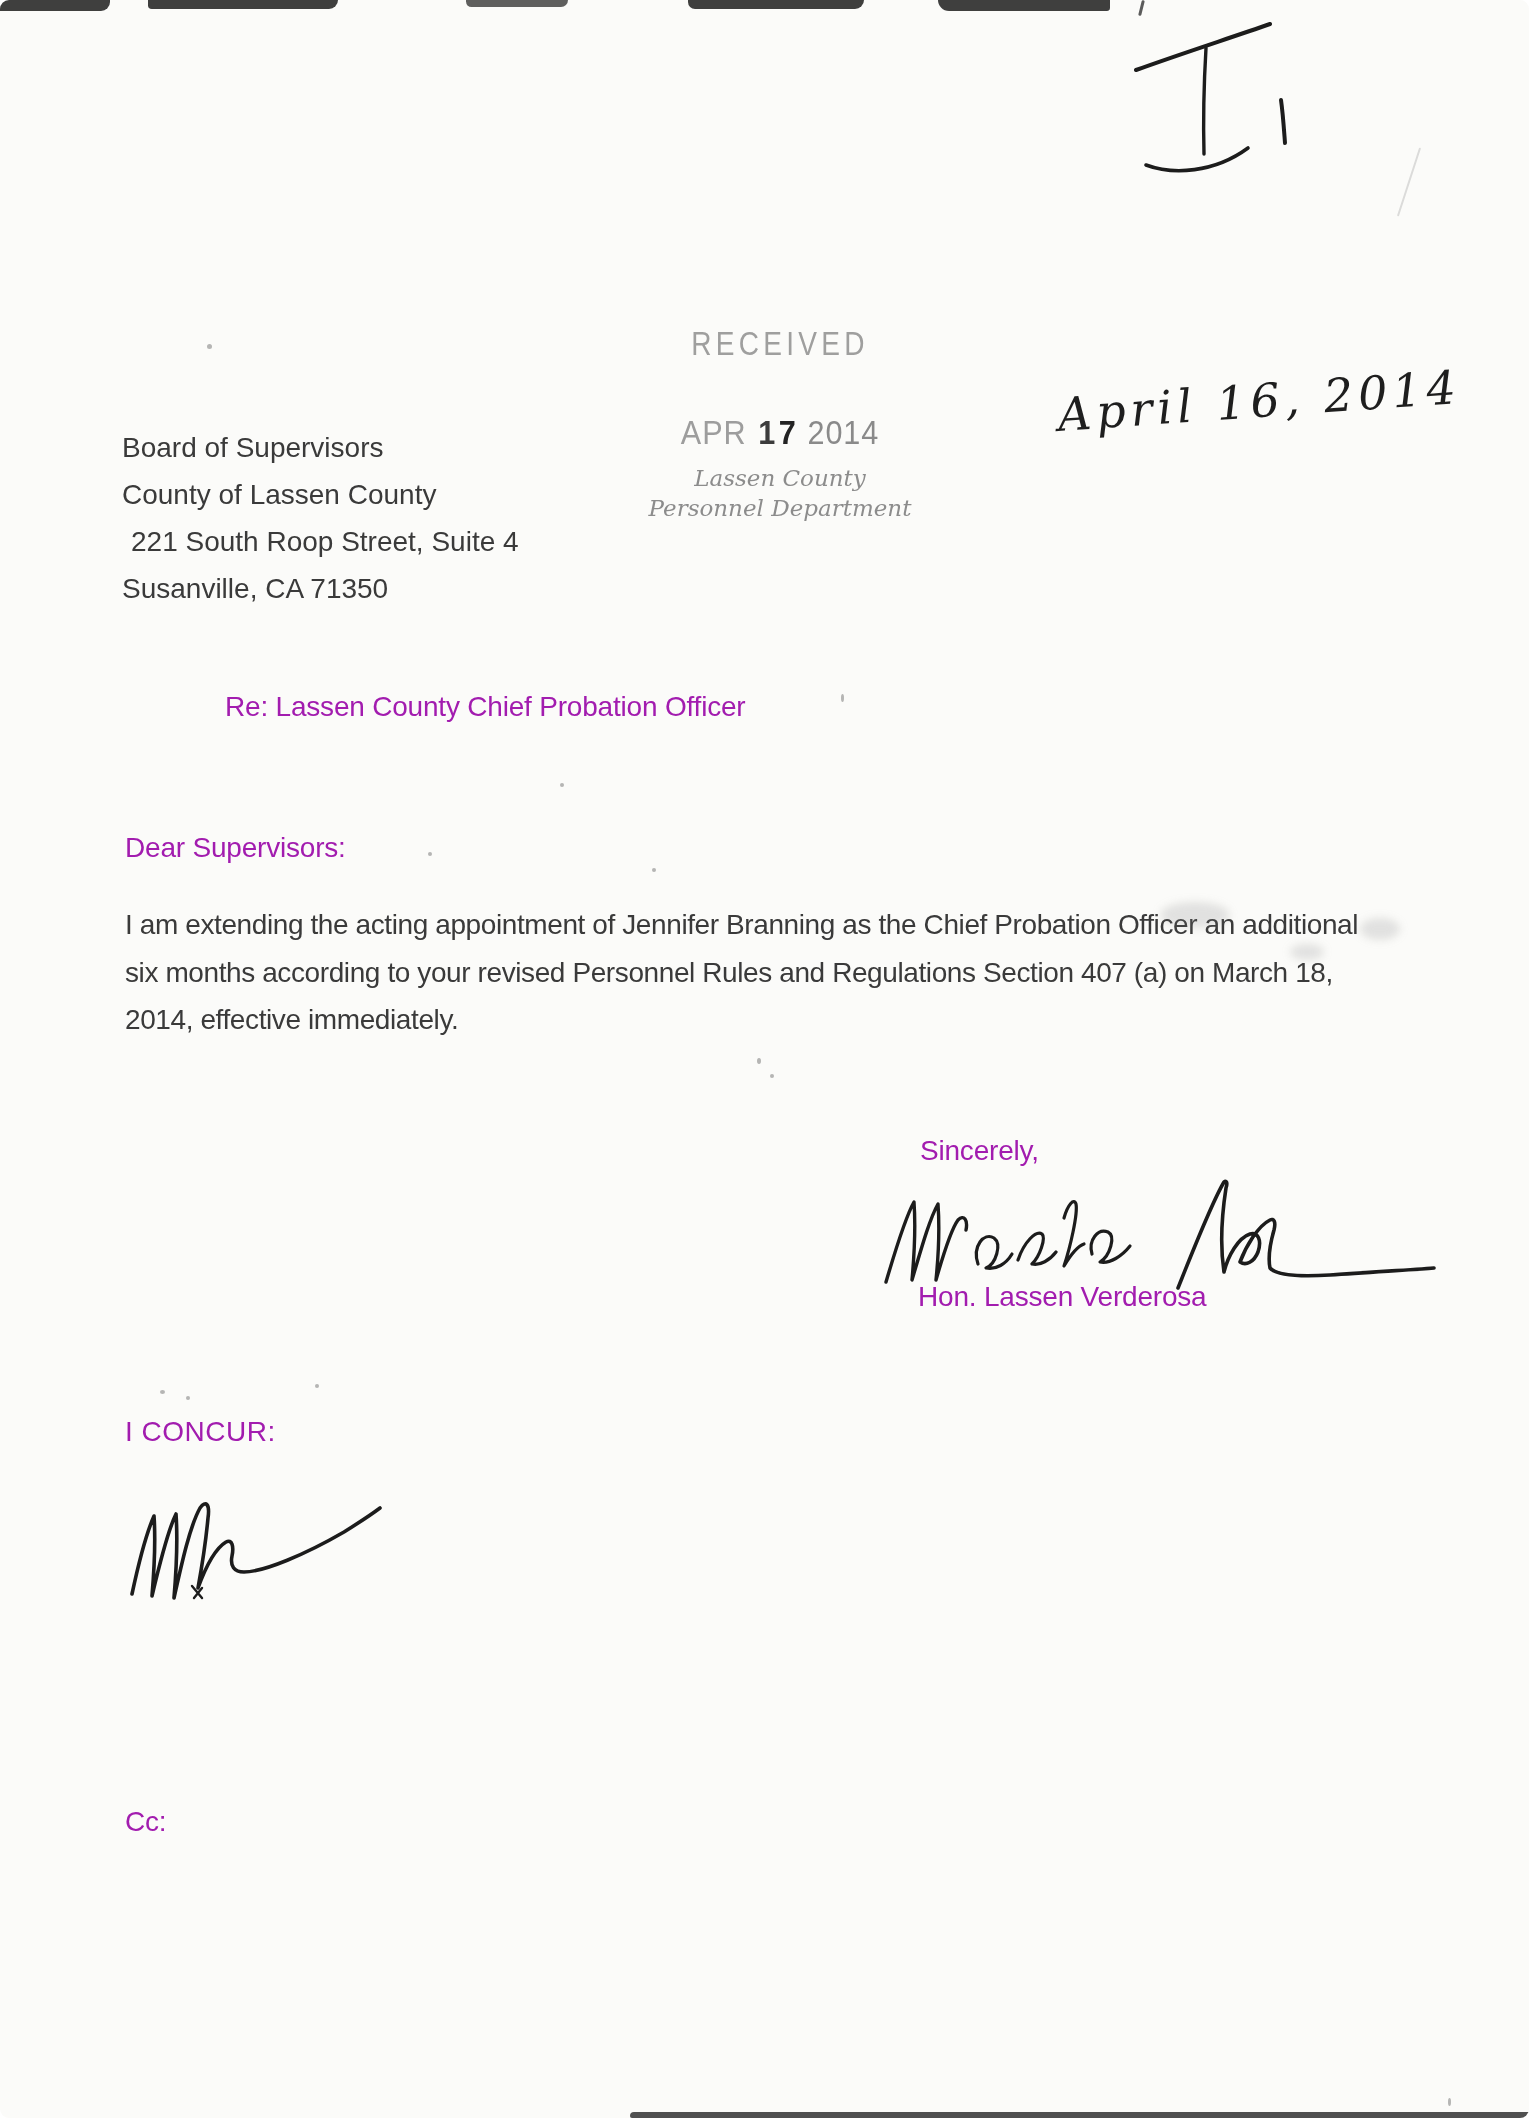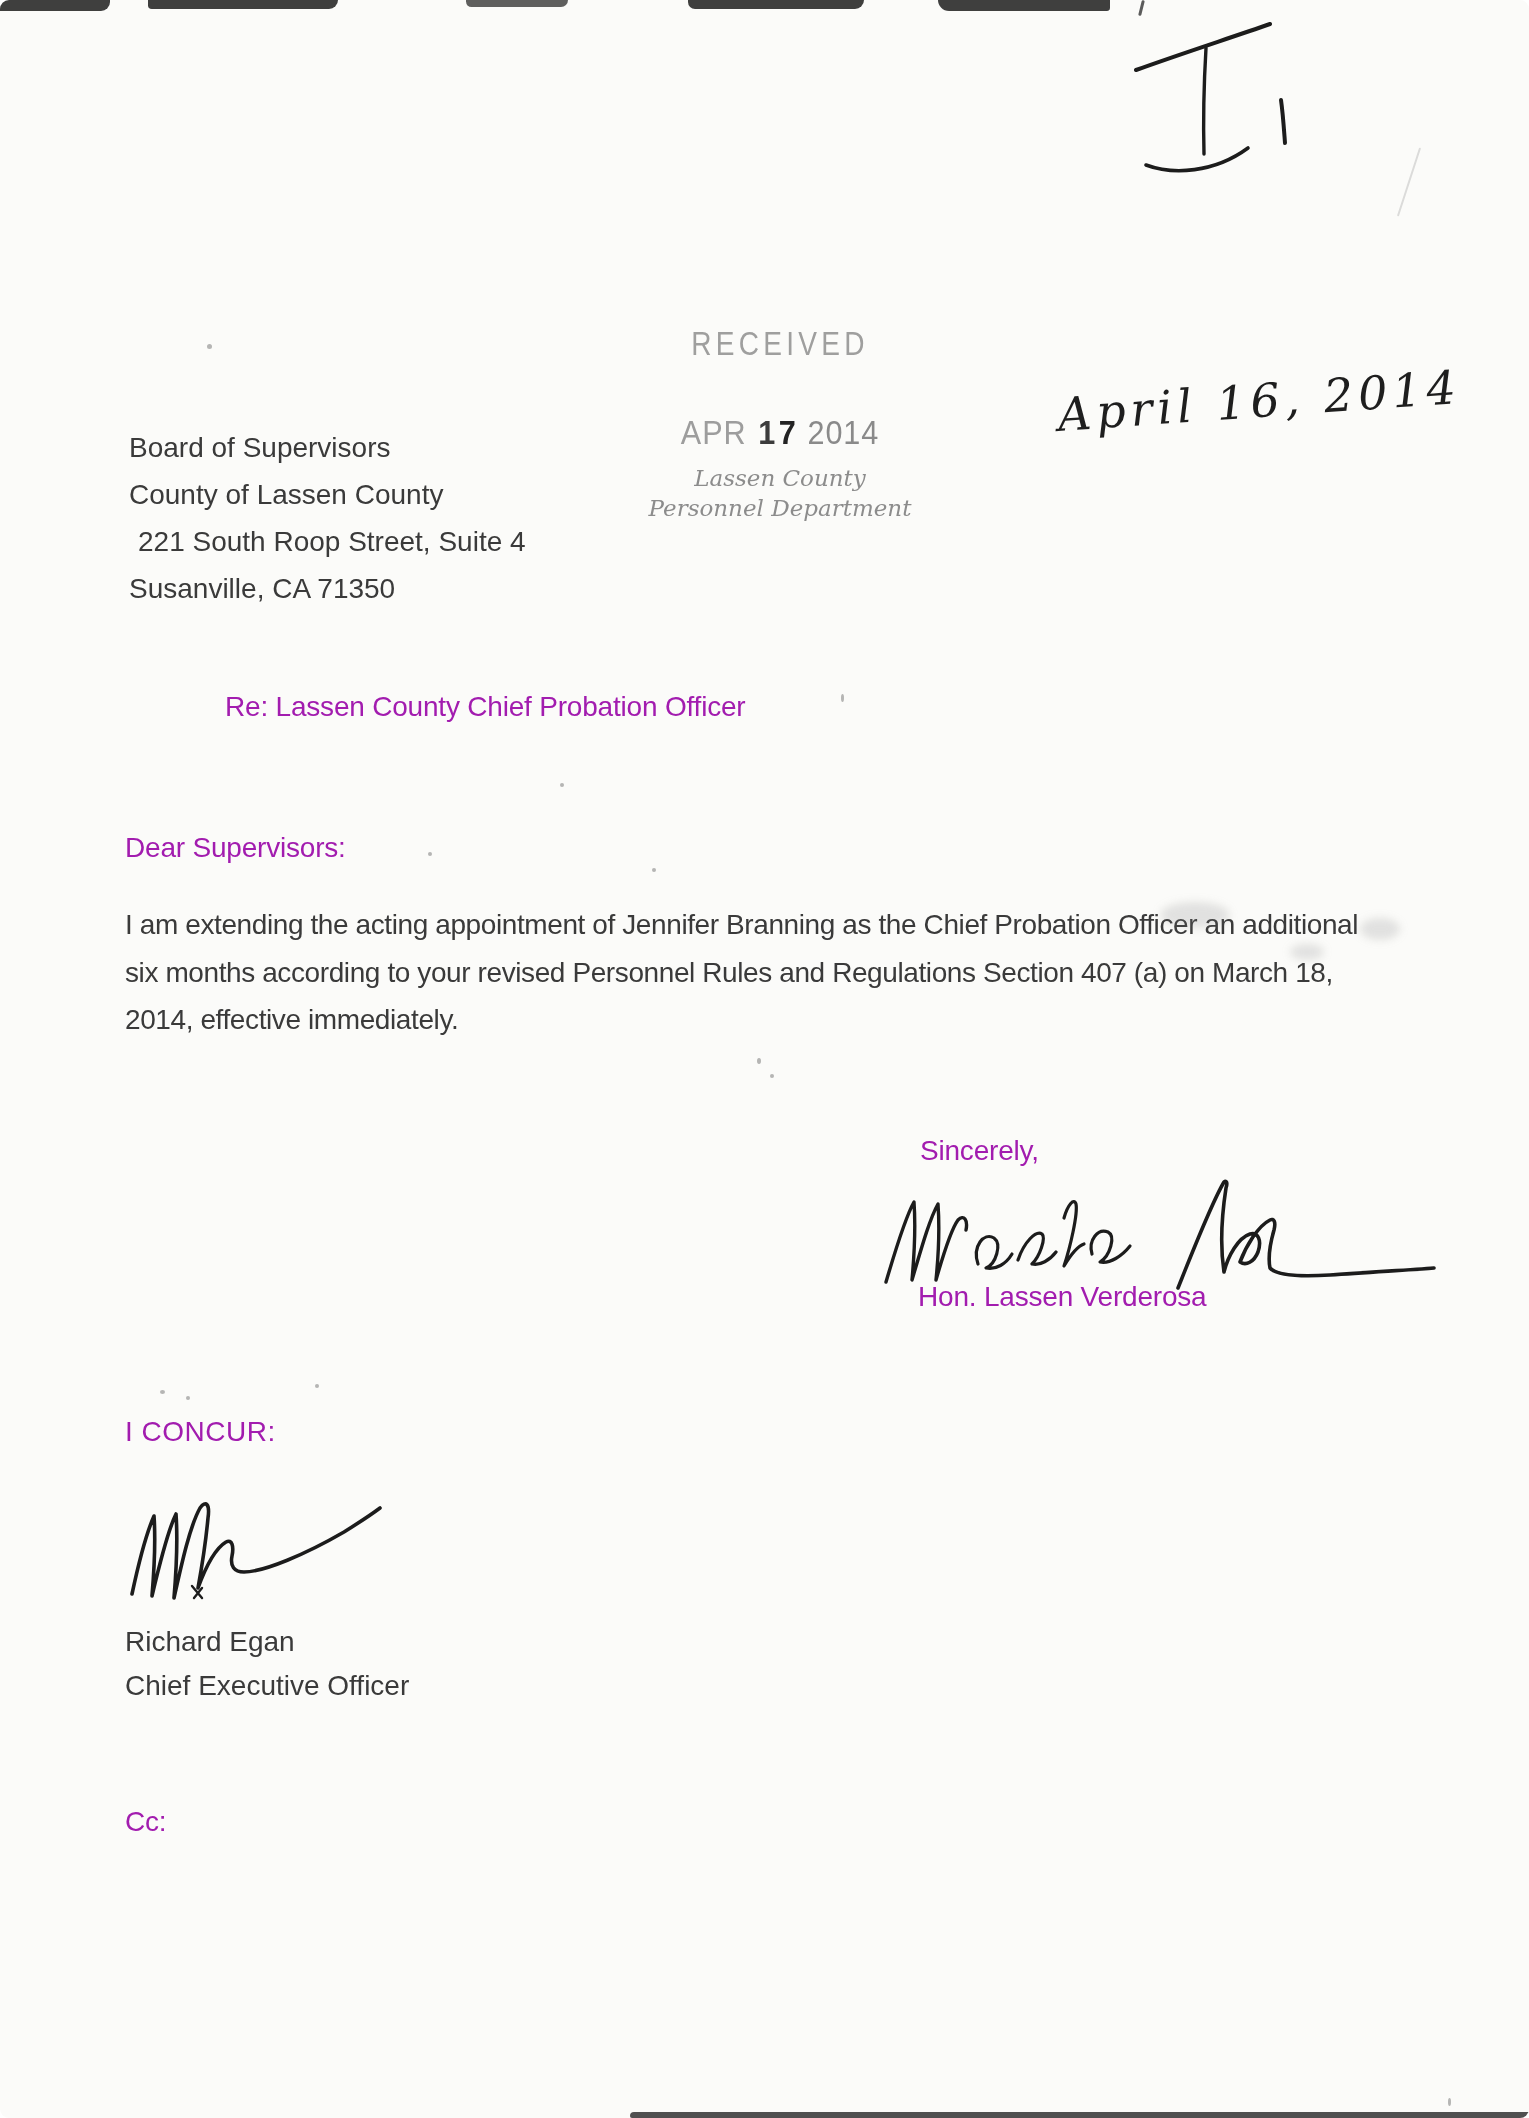--- a/index.html
+++ b/index.html
@@ -7,21 +7,21 @@
     position:relative;
     width:1529px;height:2118px;
     background:#fbfbf9;
     overflow:hidden;
     font-family:"Liberation Sans", sans-serif;
     color:#3a3a3a;
     border-radius:9px;
   }
   
   .typed{position:absolute;white-space:nowrap;font-size:28px;letter-spacing:-0.2px;color:#a21caf;}
-  .recipient{position:absolute;left:129px;top:424px;line-height:47px;font-size:28px;}
+  .recipient{position:absolute;left:122px;top:424px;line-height:47px;font-size:28px;}
   .recipient .line{white-space:nowrap;}
   .recipient .line:nth-child(3){padding-left:9px;}
   .subject{left:225px;top:691px;}
   .salutation{left:125px;top:832px;}
   .body-par{position:absolute;left:125px;top:901px;line-height:47.5px;font-size:28px;letter-spacing:-0.4px;}
   .body-par .line{white-space:nowrap;}
   .sincerely{left:920px;top:1135px;}
   .signer{left:918px;top:1281px;}
   .concur{left:125px;top:1416px;letter-spacing:0.5px;}
   .egan-block{position:absolute;left:125px;top:1620px;line-height:44px;font-size:28px;}
@@ -134,24 +134,20 @@
 
   <div class="typed signer">Hon. Lassen Verderosa</div>
 
   <div class="typed concur">I CONCUR:</div>
 
   <svg class="sig" style="left:122px;top:1492px;" width="270" height="115" viewBox="0 0 270 115">
     <path d="M 10,102 C 16,74 24,42 32,24 C 34,52 32,80 30,104 C 38,70 46,38 54,22 C 56,50 54,82 52,106 C 60,70 68,34 78,16 C 84,8 88,12 86,26 C 84,48 80,74 76,96 C 84,74 94,56 104,50 C 110,47 112,54 110,64 C 108,74 112,80 122,80 C 142,80 184,62 222,40 C 238,30 250,22 258,16" stroke-width="3.6"></path>
     <path d="M 70,94 L 80,106 M 80,96 L 72,106" stroke-width="2.4"></path>
   </svg>
 
-  <div class="egan-block">
-    <div>Richard Egan</div>
-    <div>Chief Executive Officer</div>
-  </div>
 
   <div class="typed cc-label">Cc:</div>
 
   <div class="speck" style="left:207px;top:344px;width:5px;height:5px;"></div>
   <div class="speck" style="left:841px;top:694px;width:3px;height:8px;"></div>
   <div class="speck" style="left:428px;top:852px;width:4px;height:4px;"></div>
   <div class="speck" style="left:652px;top:868px;width:4px;height:4px;"></div>
   <div class="speck" style="left:560px;top:783px;width:4px;height:4px;"></div>
   <div class="speck" style="left:757px;top:1058px;width:4px;height:6px;"></div>
   <div class="speck" style="left:770px;top:1074px;width:4px;height:4px;"></div>

